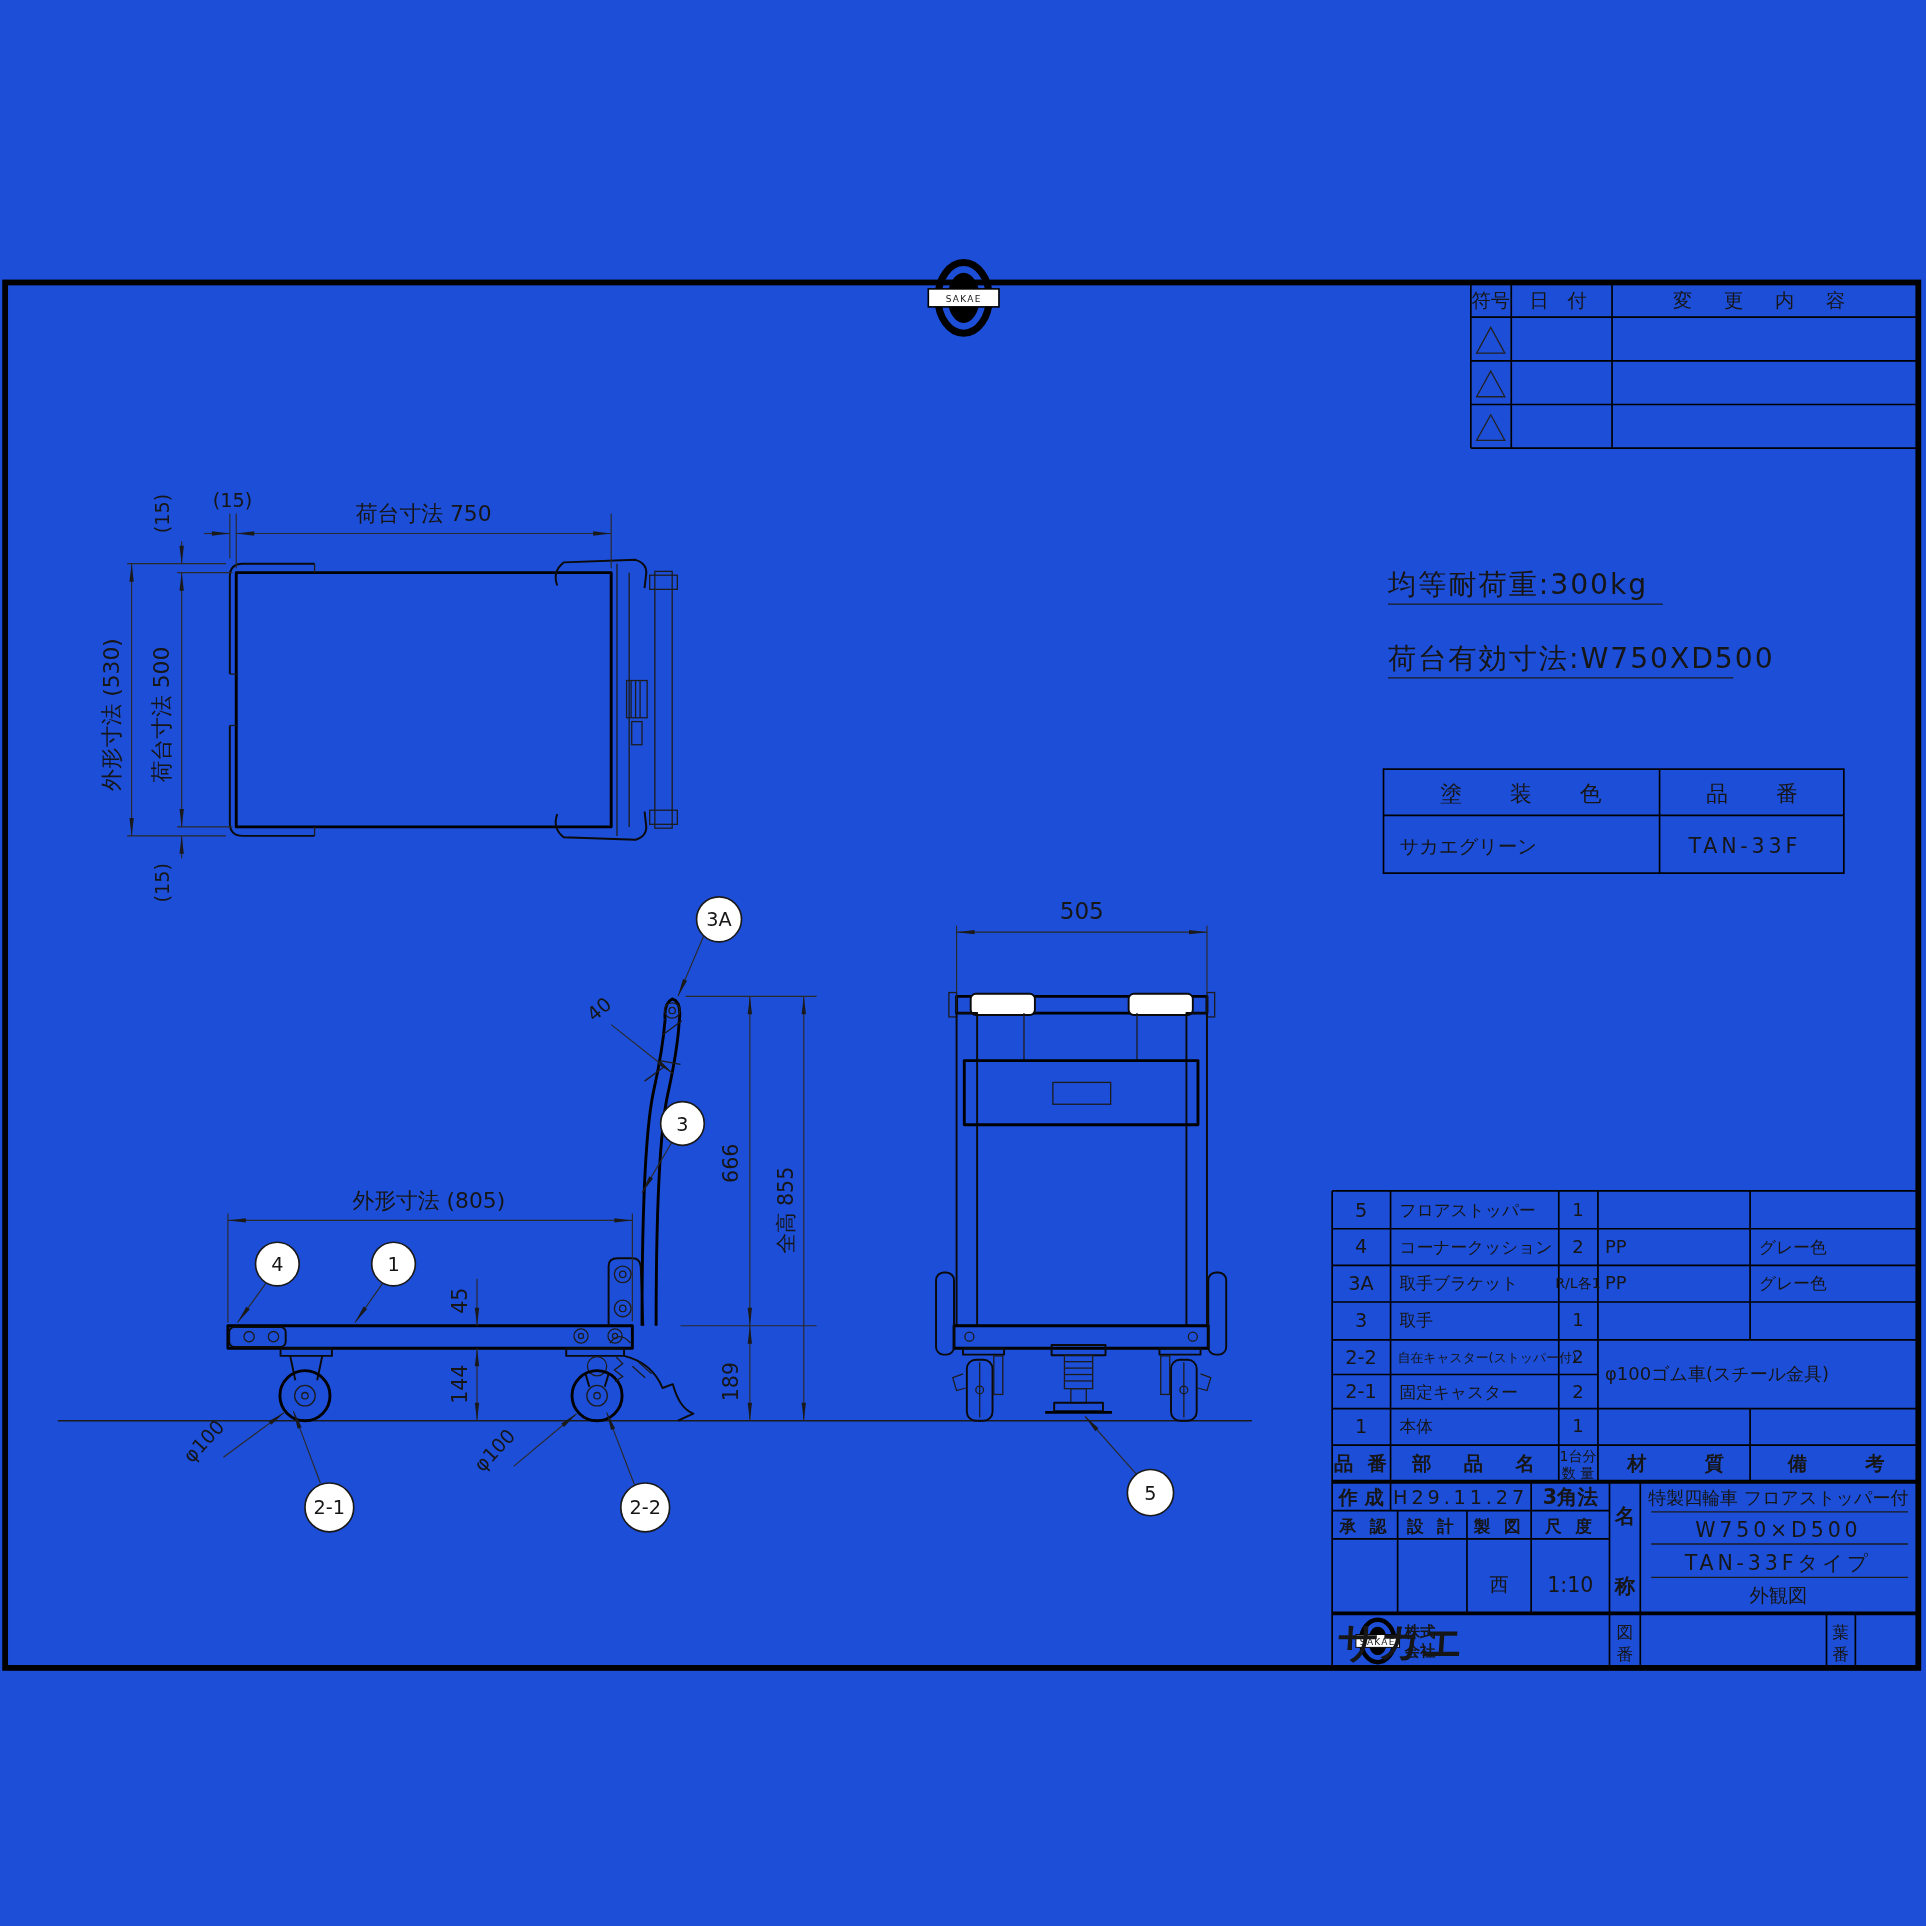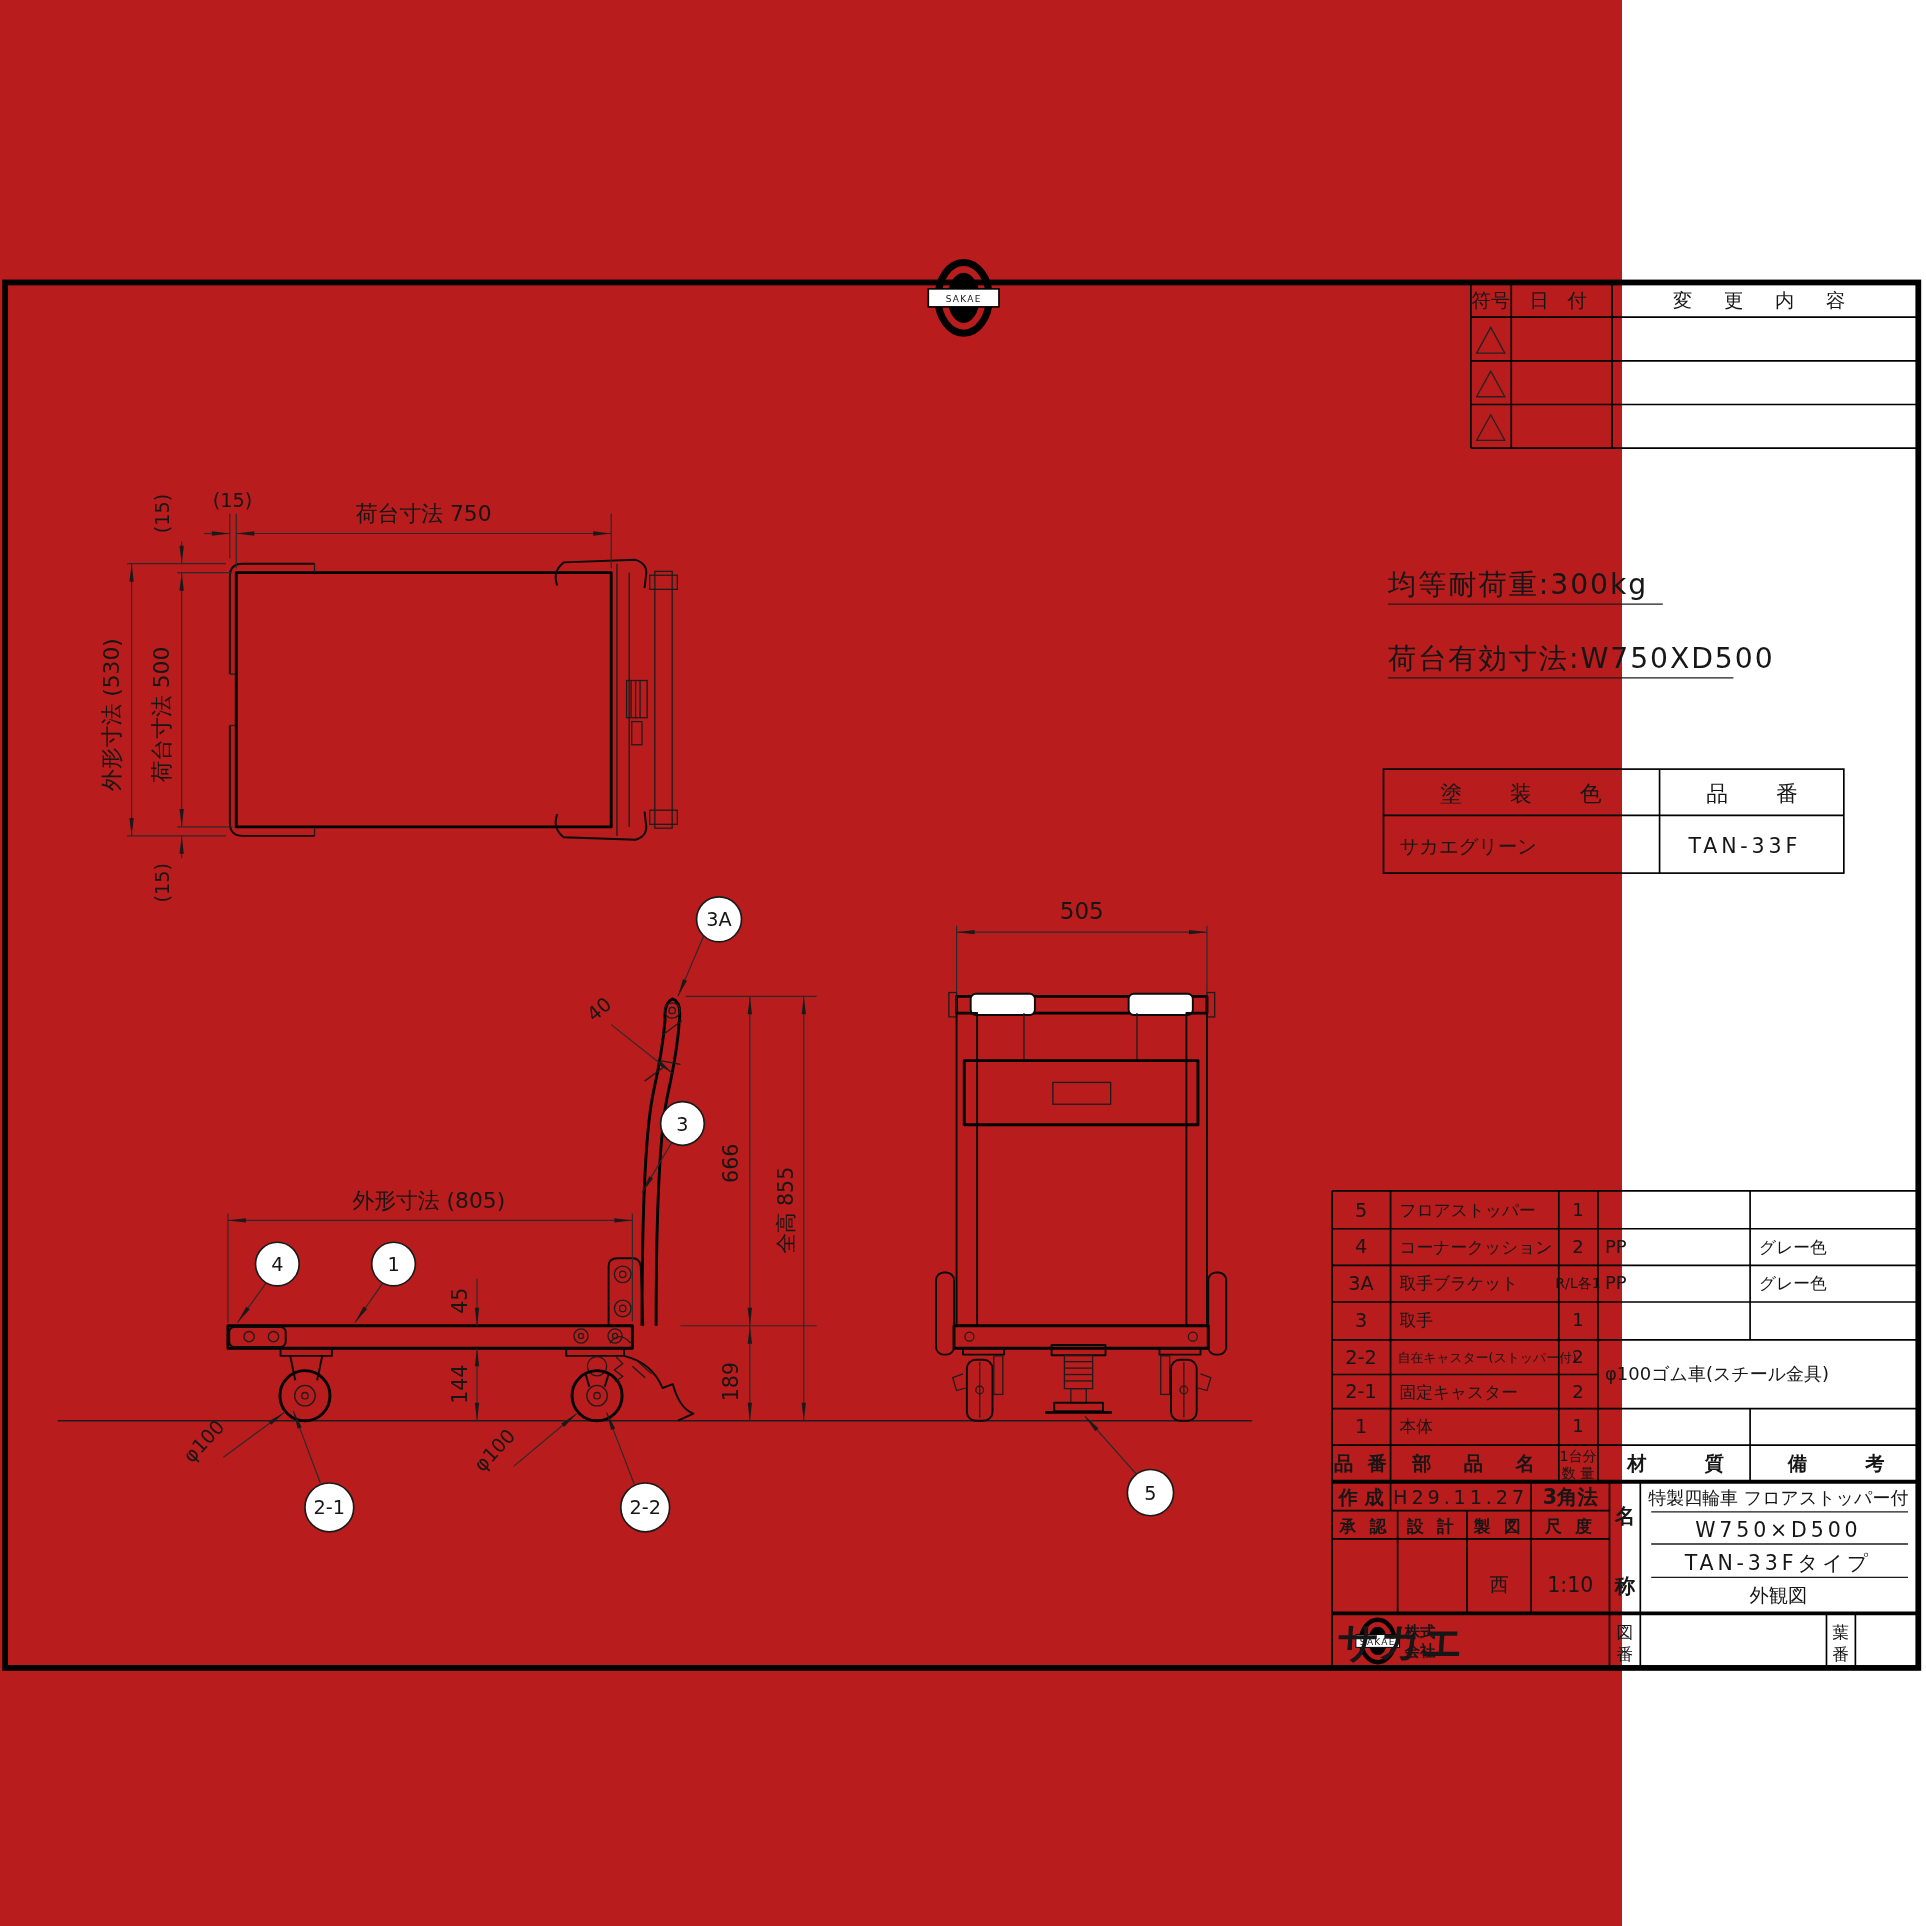--- a/index.html
+++ b/index.html
@@ -1,16 +1,16 @@
 <!DOCTYPE html>
 <html style="font-size:10.3px"><head>
 <meta charset="utf-8">
 <style>
   html,body{margin:0;padding:0;background:#ffffff;}
-  .sheet{width:1622px;height:1926px;background:#b91c1c;position:relative;}
+  .sheet{width:1926px;height:1926px;background:#1d4ed8;position:relative;}
   svg{display:block;}
   svg text{font-family:"DejaVu Sans","Liberation Sans",sans-serif;fill:#161616;}
   
   .frame{stroke:#000;stroke-width:9;fill:none;}
   .thk{stroke:#000;stroke-width:4.5;fill:none;stroke-linejoin:round;}
   .med{stroke:#0a0a0a;stroke-width:3;fill:none;stroke-linejoin:round;}
   .thin{stroke:#1c1c1c;stroke-width:2;fill:none;}
   .dim{stroke:#2a2a2a;stroke-width:1.8;fill:none;}
   .tb{stroke:#000;stroke-width:2.6;fill:none;}
   .tbthick{stroke:#000;stroke-width:6;fill:none;}

